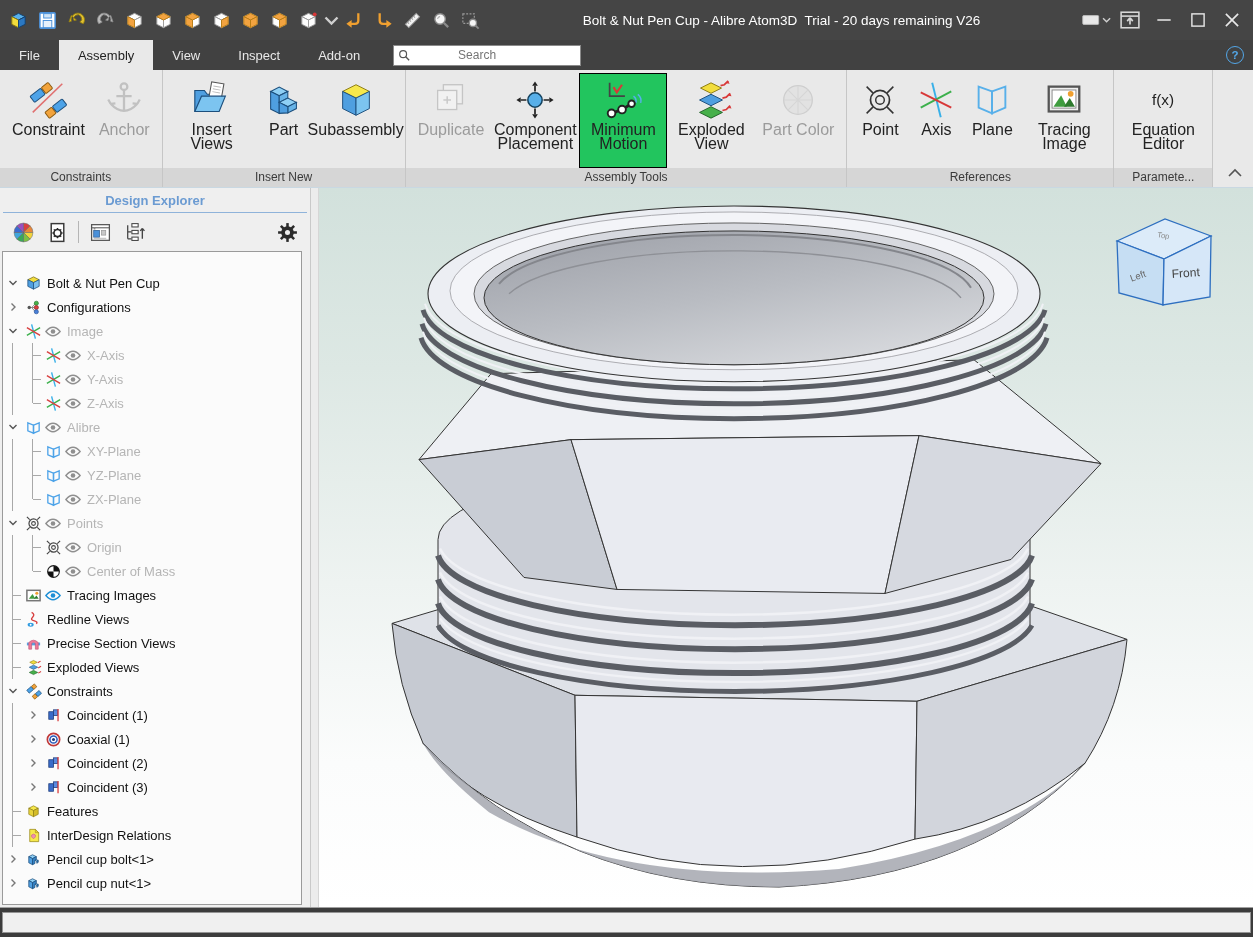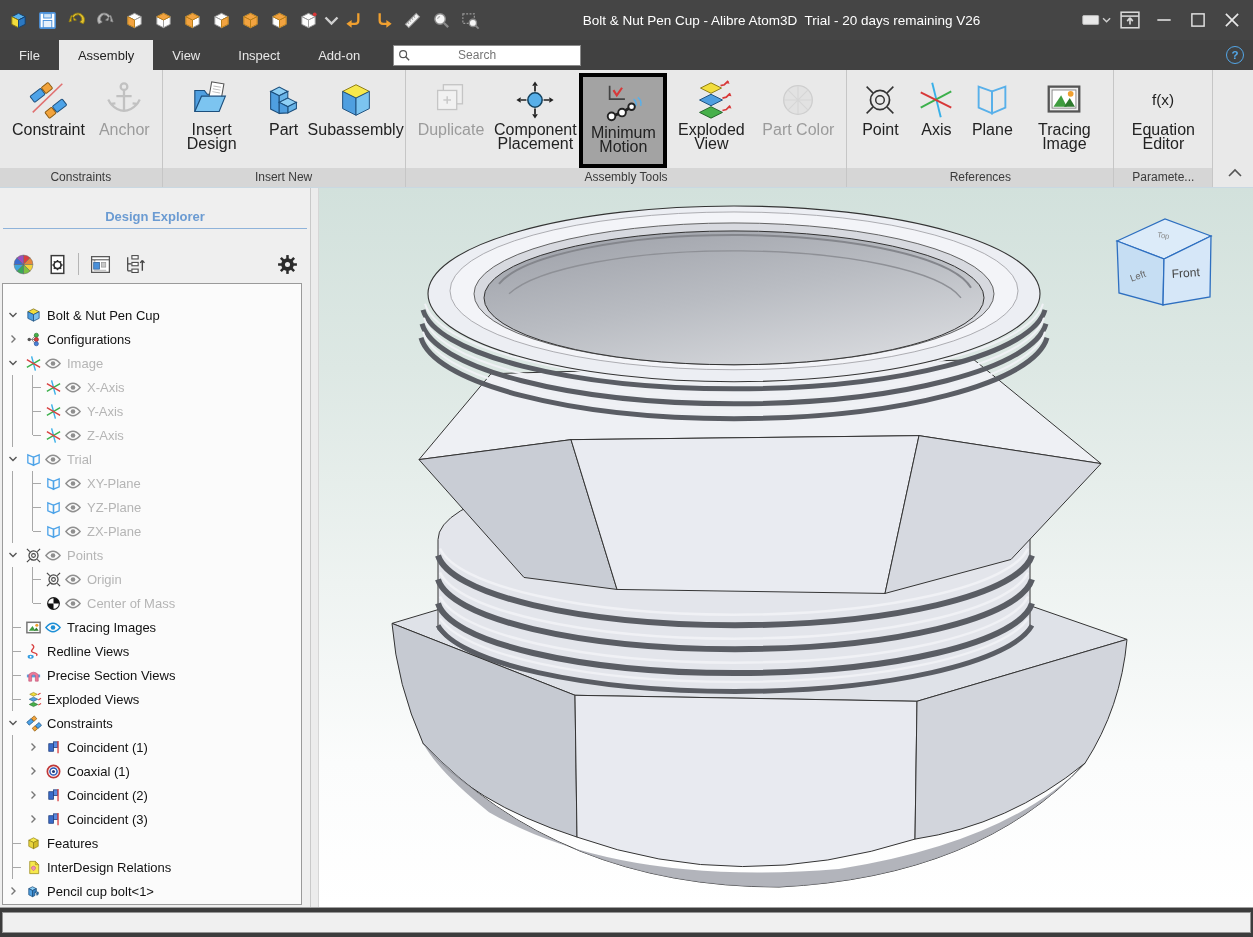--- a/index.html
+++ b/index.html
@@ -27,30 +27,30 @@
   .helpbtn { margin-left:auto; margin-right:9px; align-self:center; width:18px; height:18px; border-radius:50%; border:1.5px solid #53a7e8; color:#53a7e8; font-size:11.5px; font-weight:bold; background:none; display:flex; align-items:center; justify-content:center; }
 
   
   .ribbon { height:118px; background:#e9e9e9; display:flex; position:relative; border-bottom:1px solid #c9d8e2; }
   .rgroup { display:flex; flex-direction:column; border-right:1px solid #c6c6c6; }
   .ritems { flex:1; display:flex; align-items:stretch; padding:3px 5px 0; }
   .rbtn { display:flex; flex-direction:column; align-items:center; max-width:88px; min-width:56px; padding:3px 6px 2px; border:1px solid transparent; }
   .rbtn .rico { height:46px; display:flex; align-items:center; }
   .rbtn .rico svg { width:42px; height:42px; }
   .rbtn .rlbl { font-size:16px; color:#222; text-align:center; line-height:14px; }
-  .rbtn.active { background:#a3a3a3; border:4px solid #000000;align-items:center; }
+  .rbtn.active { background:#22c55e; border:1px solid #000000;align-items:center; }
   .rbtn.disabled .rlbl { color:#9b9b9b; }
   .rbtn.disabled svg { filter:grayscale(1) opacity(.55); }
   .rlabel { height:19px; background:#d6d6d6; text-align:center; font-size:12px; color:#3a3a3a; line-height:19px; padding:0 10px; white-space:nowrap; }
   .ribbon-collapse { position:absolute; right:10px; bottom:6px; background:none; border:none; }
 
   
   .workspace { height:720px; display:flex; background:#ececec; border-bottom:1px solid #a0a0a0; }
   .explorer { width:311px; background:#efefef; display:flex; flex-direction:column; border-right:1px solid #c9c9c9; }
-  .exp-title { color:#6b9bd2; font-weight:bold; font-size:13px; text-align:center; padding:5px 0 4px; border-bottom:1px solid #8fb3da; margin:16px 3px; }
+  .exp-title { color:#6b9bd2; font-weight:bold; font-size:13px; text-align:center; padding:5px 0 4px; border-bottom:1px solid #8fb3da; margin:0 3px; }
   .exp-tools { display:flex; align-items:center; gap:8px; padding:6px 10px 5px; }
   .exp-tools .tbtn { background:none; border:none; width:26px; height:26px; display:flex; align-items:center; justify-content:center; }
   .exp-tools .tbtn svg { width:23px; height:23px; }
   .exp-sep { width:1px; height:22px; background:#b5b5b5; }
   .exp-spacer { flex:1; }
   .tree { flex:1; margin:1px 8px 2px 2px; background:#fbfbfb; border:1px solid #9a9a9a; overflow:hidden; padding-top:19px; }
   .trow { display:flex; align-items:center; height:24px; font-size:13px; color:#111; white-space:nowrap; }
   .trow .tlabel { margin-left:4px; }
   .trow.dim .tlabel { color:#b5b5b5; }
   .guide { width:20px; height:24px; position:relative; flex:none; }
@@ -350,21 +350,21 @@
           <span class="rico">
             <svg viewBox="0 0 44 44">
               <path d="M4,34 V12 h10 l3,4 h9 v5" fill="#4f9fe0" stroke="#1c4f7d" stroke-width="1.2"></path>
               <g transform="rotate(10 27 13)">
                 <rect x="20" y="4" width="13" height="17" fill="#fff" stroke="#555" stroke-width="1.1"></rect>
                 <path d="M22.5,8 h8 M22.5,11 h8 M22.5,14 h8" stroke="#bbb" stroke-width="1"></path>
               </g>
               <path d="M4,34 L11,18 h25 l-6.5,16 Z" fill="#7cc4f0" stroke="#1c4f7d" stroke-width="1.2"></path>
             </svg>
           </span>
-          <span class="rlbl">Insert Design</span>
+          <span class="rlbl">Insert Views</span>
         </div>
         <div class="rbtn">
           <span class="rico">
             <svg viewBox="0 0 44 44" stroke="#1c4f7d" stroke-width="1.1">
               <path d="M8,13 L17,8.5 L26,13 L17,17.5 Z" fill="#8fd0f5"></path>
               <path d="M8,13 L17,17.5 L17,36 L8,31.5 Z" fill="#4f9fe0"></path>
               <path d="M17,17.5 L26,13 L26,20 L17,24.5 Z" fill="#68b4e8"></path>
               <path d="M17,24.5 L26,20 L35,24.5 L26,29 Z" fill="#8fd0f5"></path>
               <path d="M26,29 L35,24.5 L35,31 L26,35.5 Z" fill="#68b4e8"></path>
               <path d="M17,24.5 L26,29 L26,35.5 L17,36 Z" fill="#4f9fe0"></path>
@@ -706,21 +706,21 @@
               <path d="M3,4 L9,6.5 L9,15 L3,12.5 Z"></path>
               <path d="M15,4 L9,6.5 L9,15 L15,12.5 Z"></path>
             </svg>
           </span>
           <span class="teye gray">
             <svg viewBox="0 0 18 12">
               <path d="M1,6 Q9,-3.5 17,6 Q9,15.5 1,6 Z" fill="none" stroke="currentColor" stroke-width="1.6"></path>
               <circle cx="9" cy="6" r="2.6" fill="currentColor"></circle>
             </svg>
           </span>
-          <span class="tlabel">Trial</span>
+          <span class="tlabel">Alibre</span>
         </div>
         <div class="trow dim">
           <span class="guide v"></span>
           <span class="guide branch"></span>
           <span class="ticon">
             <svg viewBox="0 0 18 18" fill="none" stroke="#4da3e8" stroke-width="1.4">
               <path d="M3,4 L9,6.5 L9,15 L3,12.5 Z"></path>
               <path d="M15,4 L9,6.5 L9,15 L15,12.5 Z"></path>
             </svg>
           </span>

